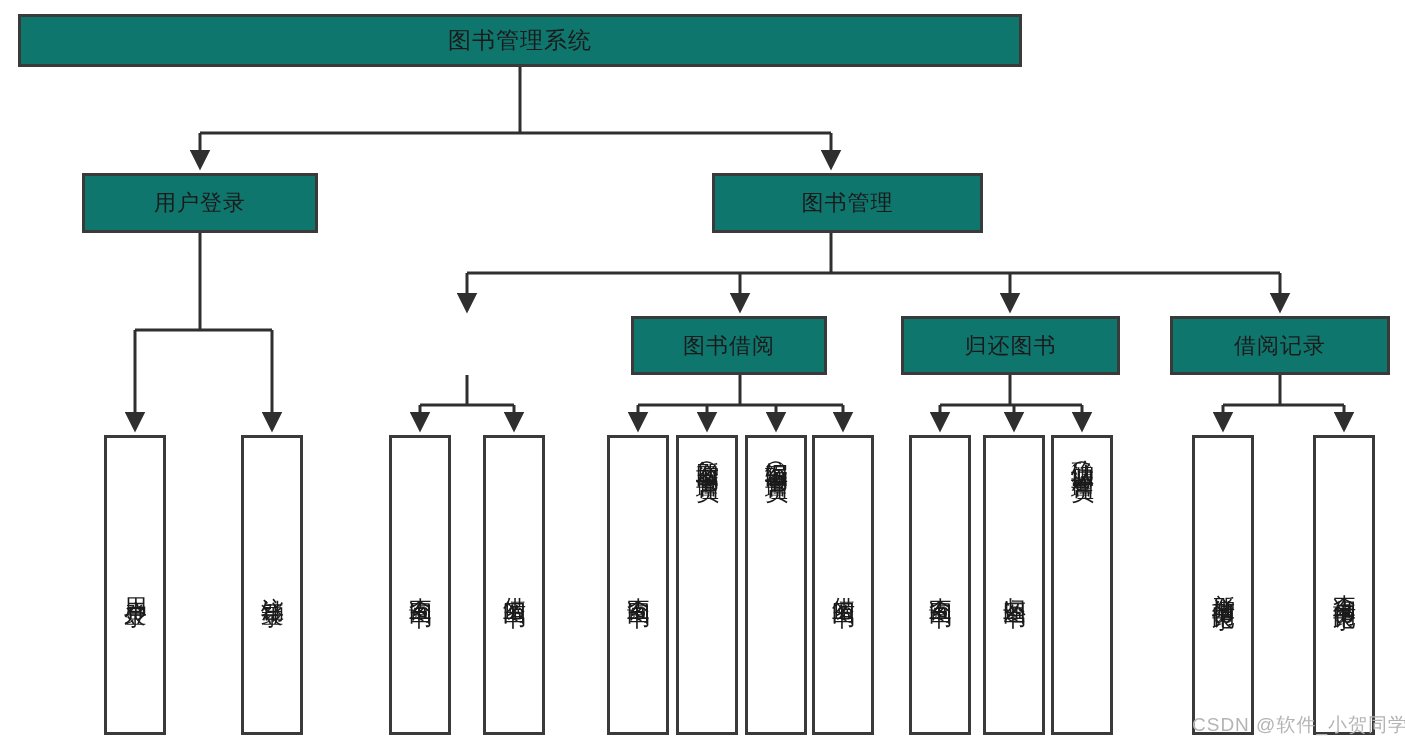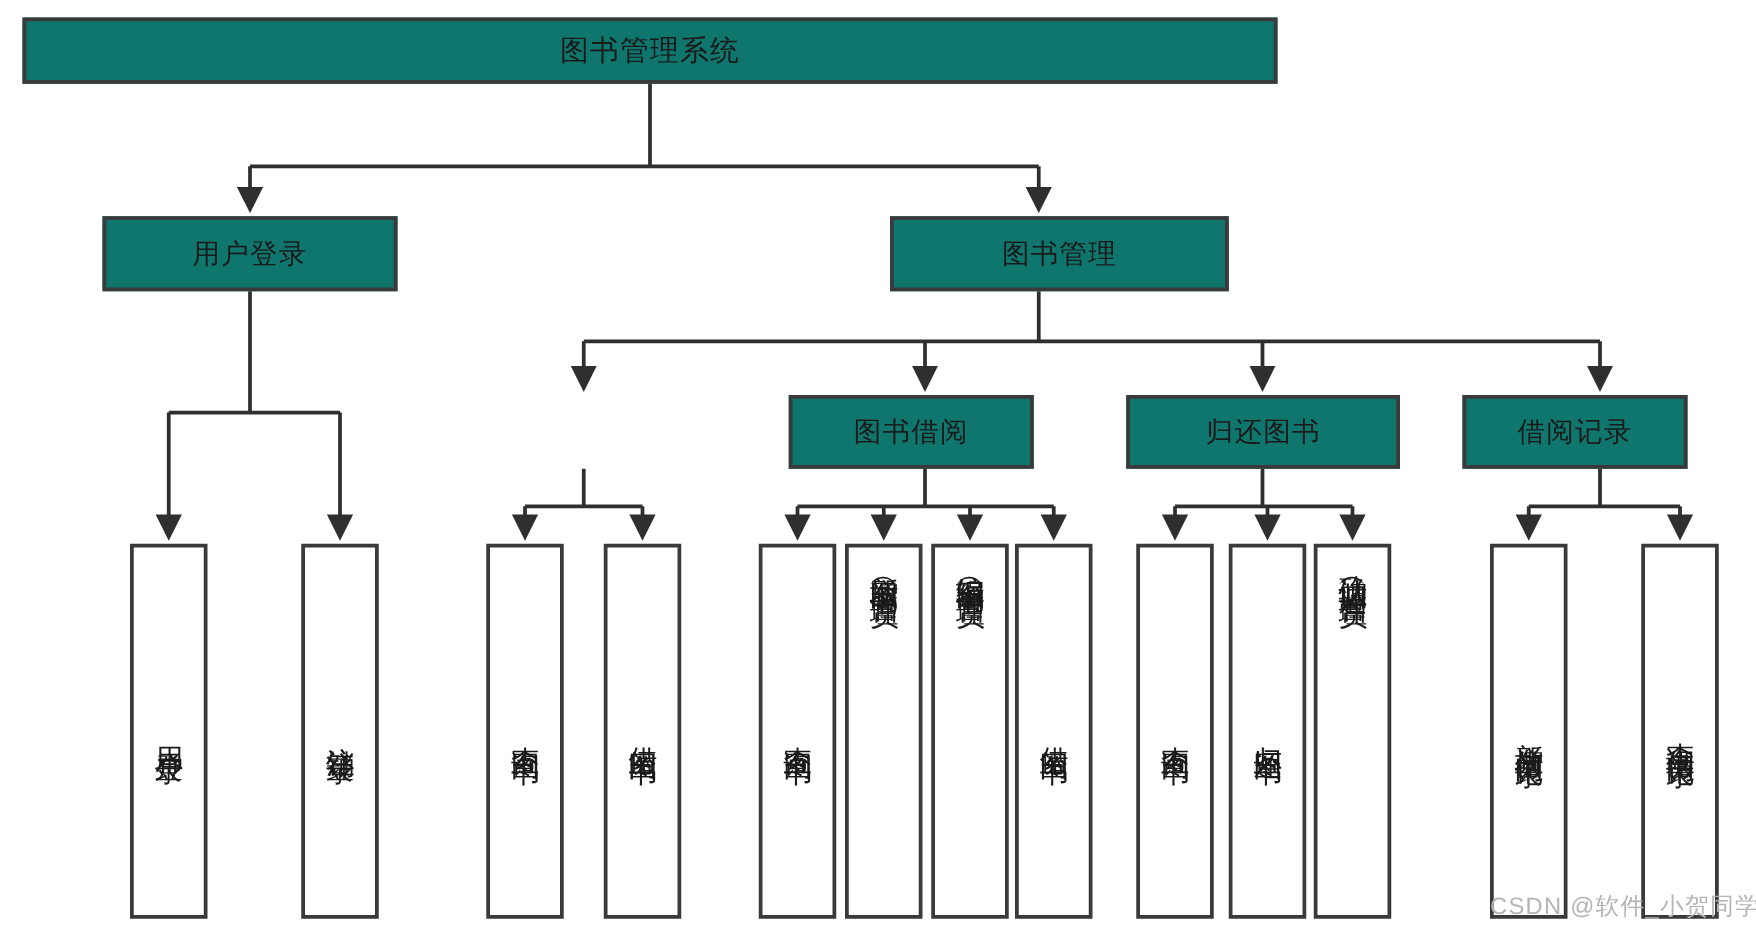--- a/index.html
+++ b/index.html
@@ -36,21 +36,21 @@
   #node-root .label{font-size:23px;}
 
   
   #node-user-login{left:82px;top:173px;width:236px;height:60px;}
   #node-book-mgmt{left:712px;top:173px;width:271px;height:60px;}
 
   
   #node-new-book-rec{left:360px;top:316px;width:215px;height:59px;}
   #node-book-borrow{left:631px;top:316px;width:196px;height:59px;}
   #node-current-borrow{left:901px;top:316px;width:219px;height:59px;}
-  #node-borrow-record{left:1170px;top:316px;width:180px;height:59px;}
+  #node-borrow-record{left:1170px;top:316px;width:220px;height:59px;}
 
   
   .leaf{
     position:absolute;
     box-sizing:border-box;
     background:#ffffff;
     border:3px solid #3a3a3a;
     top:435px;
     height:300px;
     display:flex;

